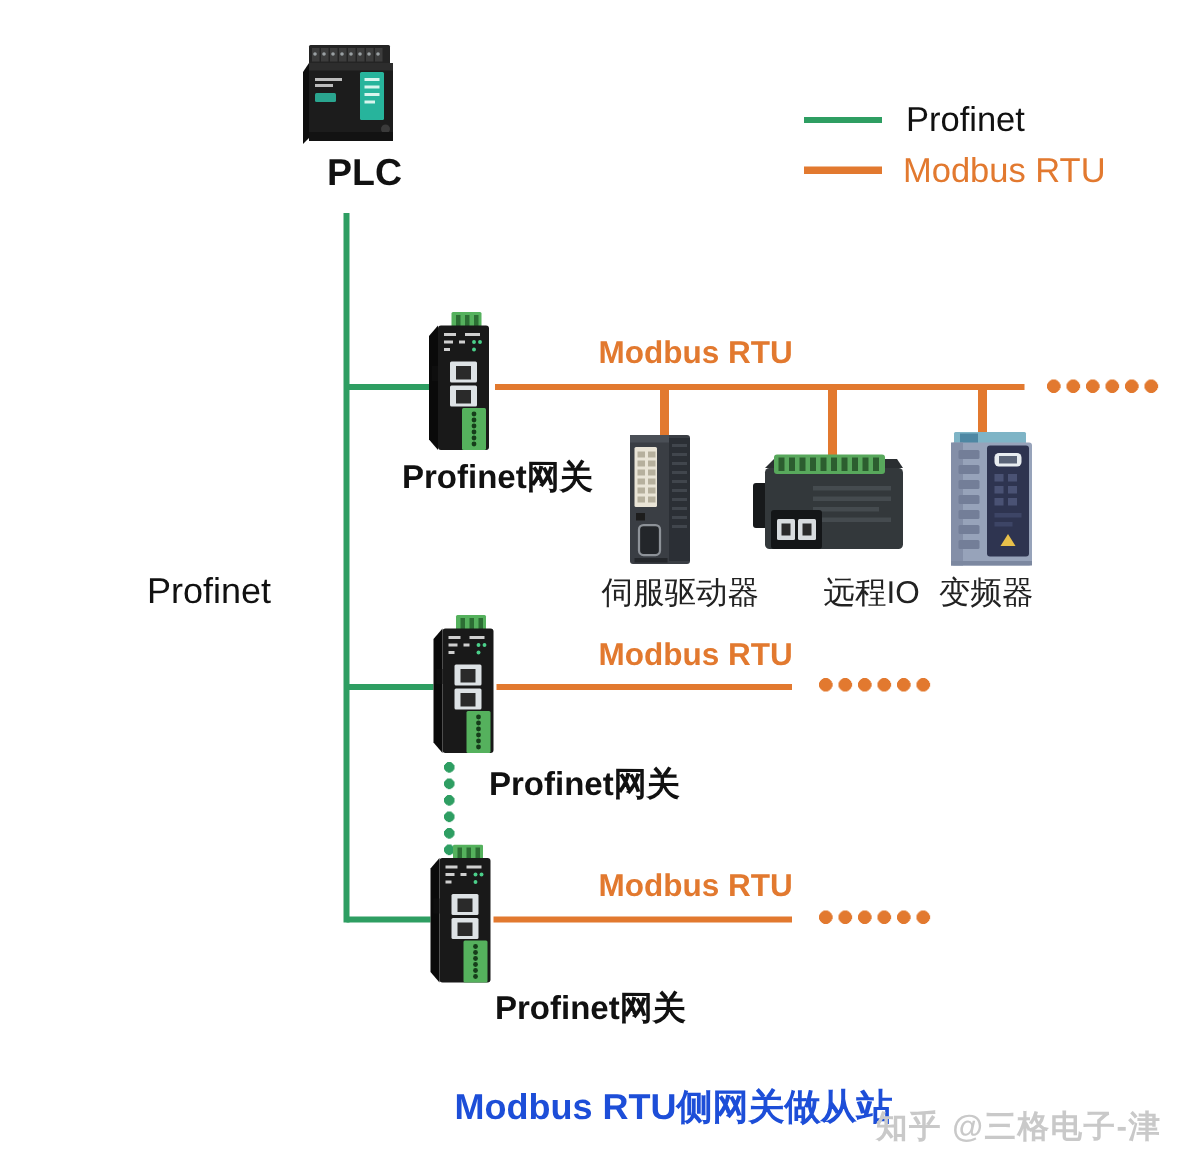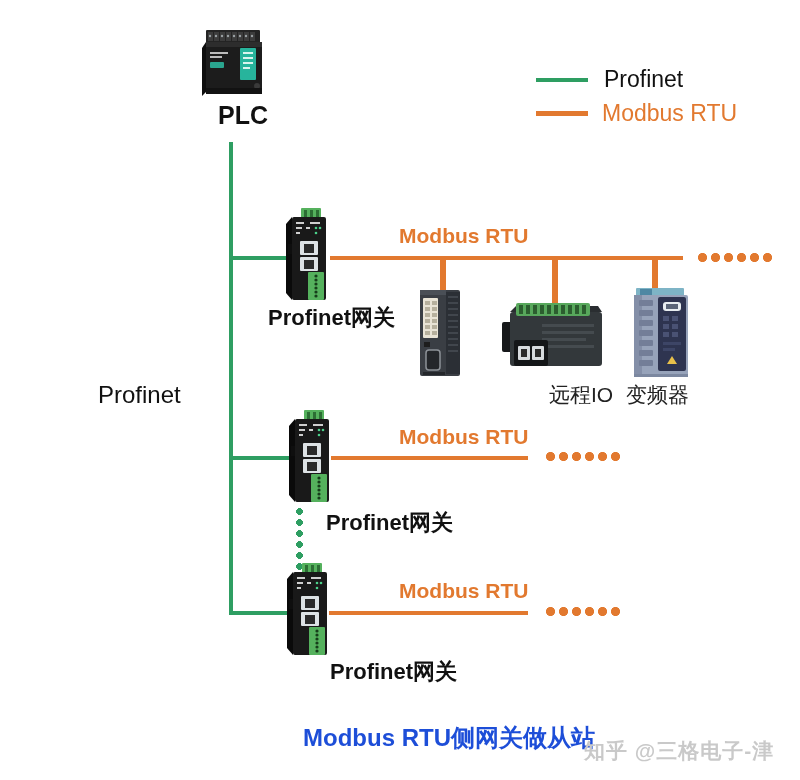--- a/index.html
+++ b/index.html
@@ -253,20 +253,21 @@
         <rect x="18" y="33" width="5" height="4"></rect>
       <rect x="11" y="39" width="5" height="4"></rect>
         <rect x="18" y="39" width="5" height="4"></rect>
       <rect x="11" y="45" width="5" height="4"></rect>
         <rect x="18" y="45" width="5" height="4"></rect>
     </g>
     <rect x="10" y="56" width="6" height="5" fill="#1d1d1d"></rect>
     <rect x="12" y="64" width="14" height="20" rx="3" fill="#23262a" stroke="#8d9298" stroke-width="1.5"></rect>
     <rect x="9" y="86" width="22" height="3" fill="#24272b"></rect>
   </svg>
+  <div class="abs device-label" style="left:401px;top:381px;">伺服驱动器</div>
 
   <svg class="abs" style="left:502px;top:300px;" width="104" height="76" viewBox="0 0 104 76">
     <rect x="0" y="22" width="12" height="30" rx="2" fill="#17191b"></rect>
     <rect x="8" y="12" width="92" height="54" rx="3" fill="#33383b"></rect>
     <polygon points="8,12 100,12 96,6 14,6" fill="#2a2e31"></polygon>
     <rect x="14" y="3" width="74" height="13" rx="2" fill="#58a85c"></rect>
     <g fill="#2c5e2f">
       <rect x="17" y="5" width="4" height="9"></rect>
         <rect x="24" y="5" width="4" height="9"></rect>
       <rect x="31" y="5" width="4" height="9"></rect>

